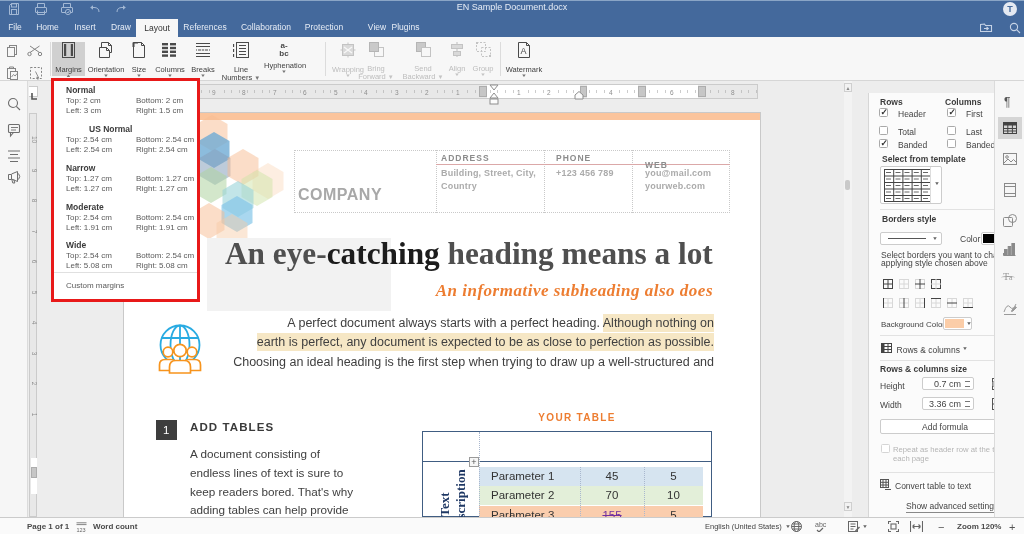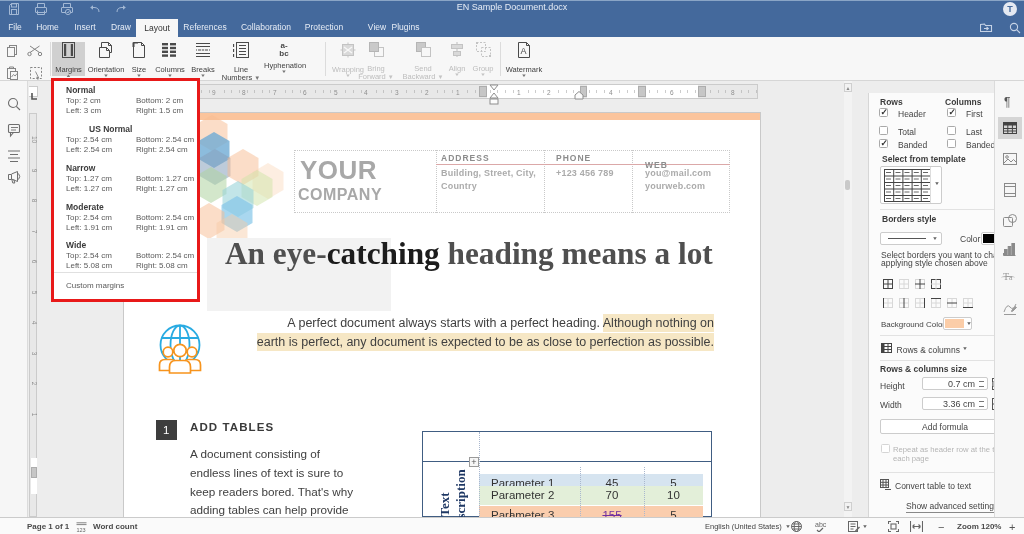--- a/index.html
+++ b/index.html
@@ -53,21 +53,21 @@
   #dropdown { position:absolute; left:51px; top:78px; width:149px; height:224px; background:#FFF; border:3px solid #E81919; z-index:50; font-size:8.5px; white-space:nowrap; }
   .ddtitle { position:absolute; left:12px; font-weight:bold; color:#3C3C3C; }
   .ddrow { position:absolute; left:12px; color:#5A5A5A; font-size:8px; }
   .ddrow2 { position:absolute; left:82px; color:#5A5A5A; font-size:8px; }
   
   .bold { font-weight:bold; color:#3C3C3C; }
   .cb { position:absolute; width:9px; height:9px; background:#FFF; border:1px solid #A9A9A9; border-radius:1.5px; }
   .cb.on::after { content:"\2713"; position:absolute; left:0.5px; top:-2px; font-size:9px; font-weight:bold; color:#333; }
   .cb.dis { border-color:#D5D5D5; }
   .sep { left:11px; width:120px; height:1px; background:#E2E2E2; }
-  .spin { position:absolute; width:66px; height:13px; background:#FFF; border:1px solid #CCC; border-radius:2px; }
+  .spin { position:absolute; width:52px; height:13px; background:#FFF; border:1px solid #CCC; border-radius:2px; }
   .spin span { position:absolute; right:12px; top:1px; font-size:9px; }
   .spin::after { content:""; position:absolute; right:3px; top:2px; width:5px; height:8px;
      background:
        linear-gradient(#777 0 0) no-repeat 50% 1px/5px 1px,
        linear-gradient(#777 0 0) no-repeat 50% 6px/5px 1px; }
   .sb { font-weight:bold; color:#4A4A4A; font-size:8px; }
 </style>
 </head>
 <body>
 
@@ -305,31 +305,32 @@
     <div class="abs" style="left:312px;top:37px;width:1px;height:63px;border-left:1px dotted #C9C9C9;"></div>
     <div class="abs" style="left:420px;top:37px;width:1px;height:63px;border-left:1px dotted #C9C9C9;"></div>
     <div class="abs" style="left:508px;top:37px;width:1px;height:63px;border-left:1px dotted #C9C9C9;"></div>
     <div class="abs" style="left:312px;top:51px;width:294px;height:1px;background:#DBA8A8;"></div>
     <div class="abs hlabel" style="left:317px;top:40px;">ADDRESS</div>
     <div class="abs hlabel" style="left:432px;top:40px;">PHONE</div>
     <div class="abs hlabel" style="left:521px;top:40px;margin-top:7px;">WEB</div>
     <div class="abs hbody" style="left:317px;top:54px;">Building, Street, City,<br>Country</div>
     <div class="abs hbody" style="left:432px;top:54px;">+123 456 789</div>
     <div class="abs hbody" style="left:521px;top:54px;">you@mail.com<br>yourweb.com</div>
-    <div class="abs" style="left:176px;top:42px;font-size:26px;font-weight:bold;color:#A8A8A8;letter-spacing:0.5px;">YOUR</div>
     <div class="abs" style="left:174px;top:73px;font-size:16px;font-weight:bold;color:#A8A8A8;letter-spacing:0.5px;">COMPANY</div>
 
     <div class="abs" style="left:83px;top:125px;width:184px;height:73px;background:#F2F2F2;"></div>
 
     <div class="abs" style="left:101px;top:123px;font-family:'Liberation Serif',serif;font-size:31.3px;line-height:36px;font-weight:bold;color:#4F4F4F;white-space:nowrap;">An eye-<span style="color:#1C1C1C">catching</span> heading means a lot</div>
 
+    <div class="abs" style="left:200px;top:168px;width:389px;text-align:right;font-family:'Liberation Serif',serif;font-size:17px;letter-spacing:0.5px;font-weight:bold;font-style:italic;color:#ED7D31;white-space:nowrap;">An informative subheading also does</div>
 
     <div class="abs" style="left:60px;top:201px;width:530px;text-align:right;font-size:12.5px;color:#404040;line-height:19.4px;white-space:nowrap;">
       <div>A perfect document always starts with a perfect heading. <span class="hl">Although nothing on</span></div>
       <div><span class="hl">earth is perfect, any document is expected to be as close to perfection as possible.</span></div>
+      <div>Choosing an ideal heading is the first step when trying to draw up a well-structured and</div>
     </div>
 
     <svg class="abs" style="left:32px;top:211px" width="48" height="50" viewBox="0 0 48 50">
       <g fill="none" stroke="#29ABE2" stroke-width="1.8">
         <circle cx="24" cy="21" r="19.5"></circle>
         <ellipse cx="24" cy="21" rx="9.5" ry="19.5"></ellipse>
         <path d="M24 1.5 V40.5 M5.5 14 H42.5 M5.5 28 H42.5"></path>
       </g>
       <g fill="#FFF" stroke="#F7941D" stroke-width="1.7">
         <circle cx="12" cy="28" r="4.8"></circle>
@@ -338,28 +339,29 @@
         <path d="M27.5 46.5 v-5.5 q0 -5.5 5.5 -5.5 h6 q5.5 0 5.5 5.5 v5.5 z"></path>
         <circle cx="24" cy="26.5" r="6.2"></circle>
         <path d="M13.5 49 v-6 q0 -6.5 6.5 -6.5 h8 q6.5 0 6.5 6.5 v6 z"></path>
       </g>
     </svg>
 
     <div class="abs" style="left:31.7px;top:307px;width:21px;height:20px;background:#3D3D3D;color:#FFF;font-size:11.5px;text-align:center;line-height:20px;">1</div>
     <div class="abs" style="left:66px;top:308px;font-size:11.5px;font-weight:bold;letter-spacing:1.1px;color:#3A3A3A;">ADD TABLES</div>
     <div class="abs" style="left:66px;top:332px;font-size:11.7px;color:#404040;line-height:18.8px;white-space:nowrap;">A document consisting of<br>endless lines of text is sure to<br>keep readers bored. That's why<br>adding tables can help provide</div>
 
+    <div class="abs" style="left:308px;top:299px;width:290px;text-align:center;font-size:10px;font-weight:bold;letter-spacing:1.3px;color:#ED7D31;">YOUR TABLE</div>
 
     <div class="abs" style="left:298px;top:318px;width:290px;height:86px;border:1px solid #405D82;background:#FFF;">
 
       <div class="abs" style="left:0;top:29px;width:288px;height:1px;background:#405D82;"></div>
       <div class="abs" style="left:7.5px;top:63.5px;width:26px;height:15px;transform:rotate(-90deg);font-family:'Liberation Serif',serif;font-size:13px;font-weight:bold;color:#1F3864;line-height:15px;">Text</div>
       <div class="abs" style="left:3px;top:57.5px;width:68px;height:15px;transform:rotate(-90deg);font-family:'Liberation Serif',serif;font-size:13px;font-weight:bold;color:#1F3864;line-height:15px;">description</div>
 
-      <div class="abs trow" style="top:42px;background:#D6E4F0;">
+      <div class="abs trow" style="top:35px;background:#D6E4F0;">
           <span class="tc1">Parameter 1</span>
           <span class="tc2">45</span>
           <span class="tc3">5</span>
         </div>
       <div class="abs trow" style="top:54px;background:#E3EFD9;">
           <span class="tc1">Parameter 2</span>
           <span class="tc2">70</span>
           <span class="tc3">10</span>
         </div>
       <div class="abs trow" style="top:74px;height:30px;background:#FACDAD;">

